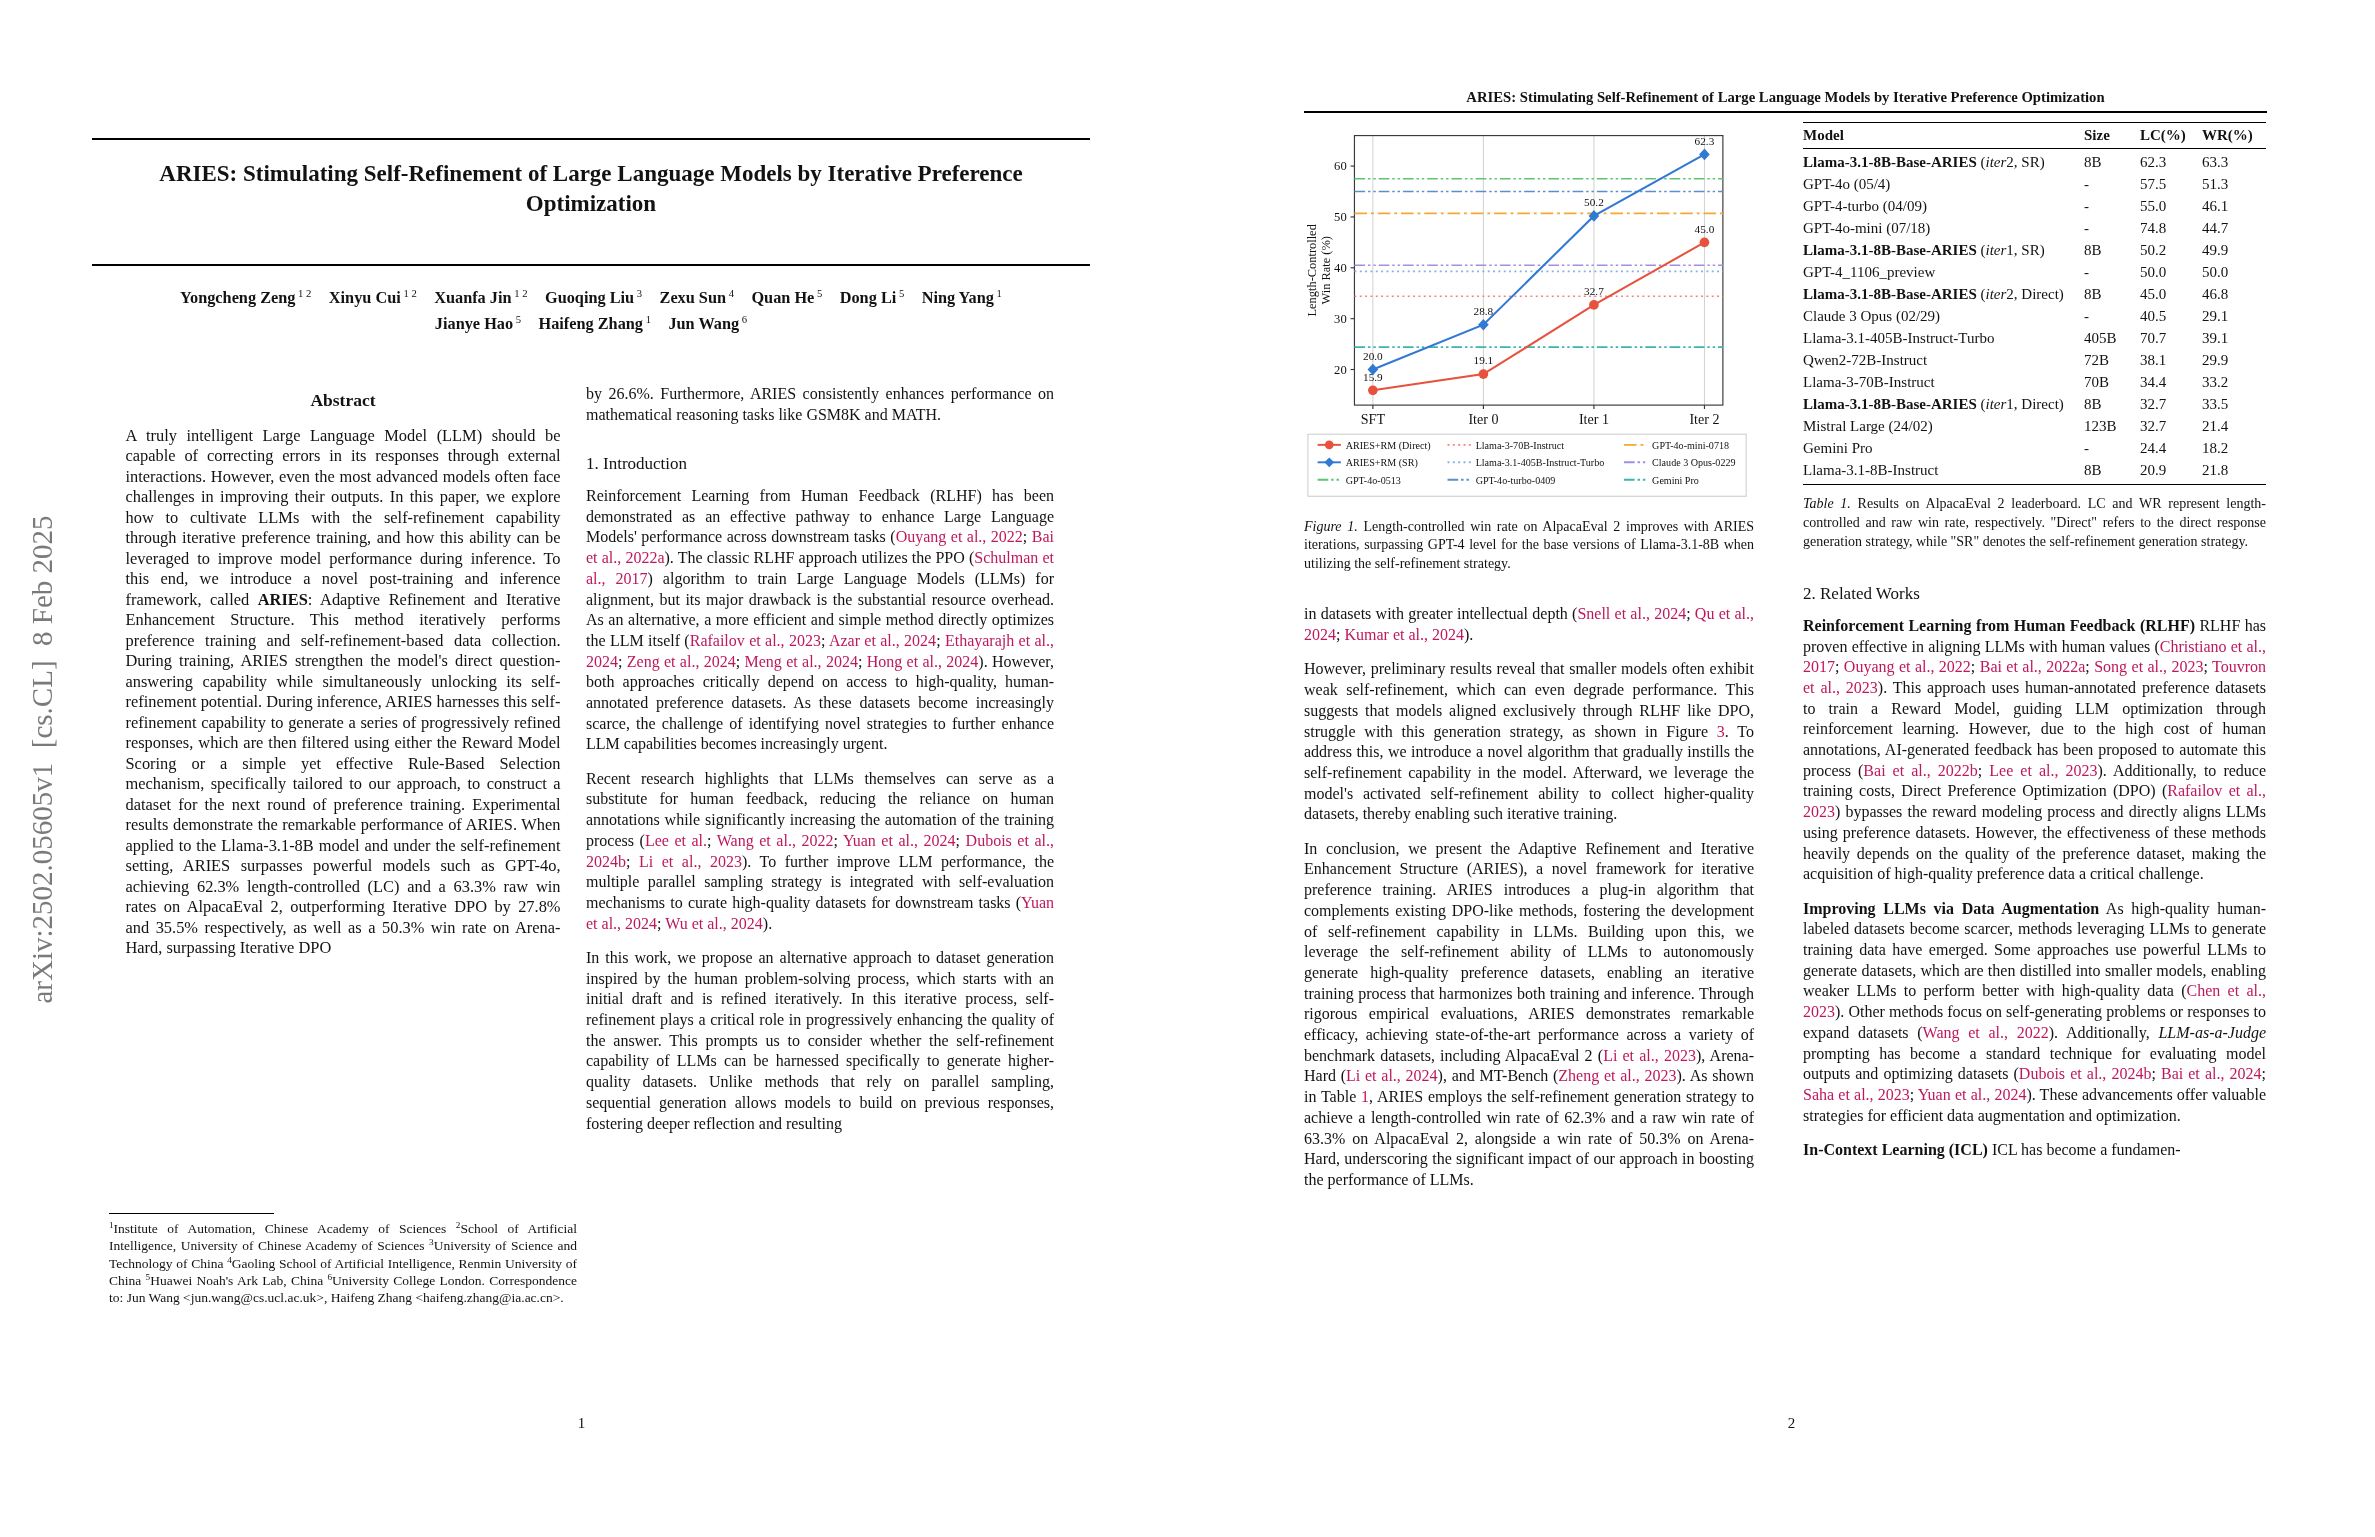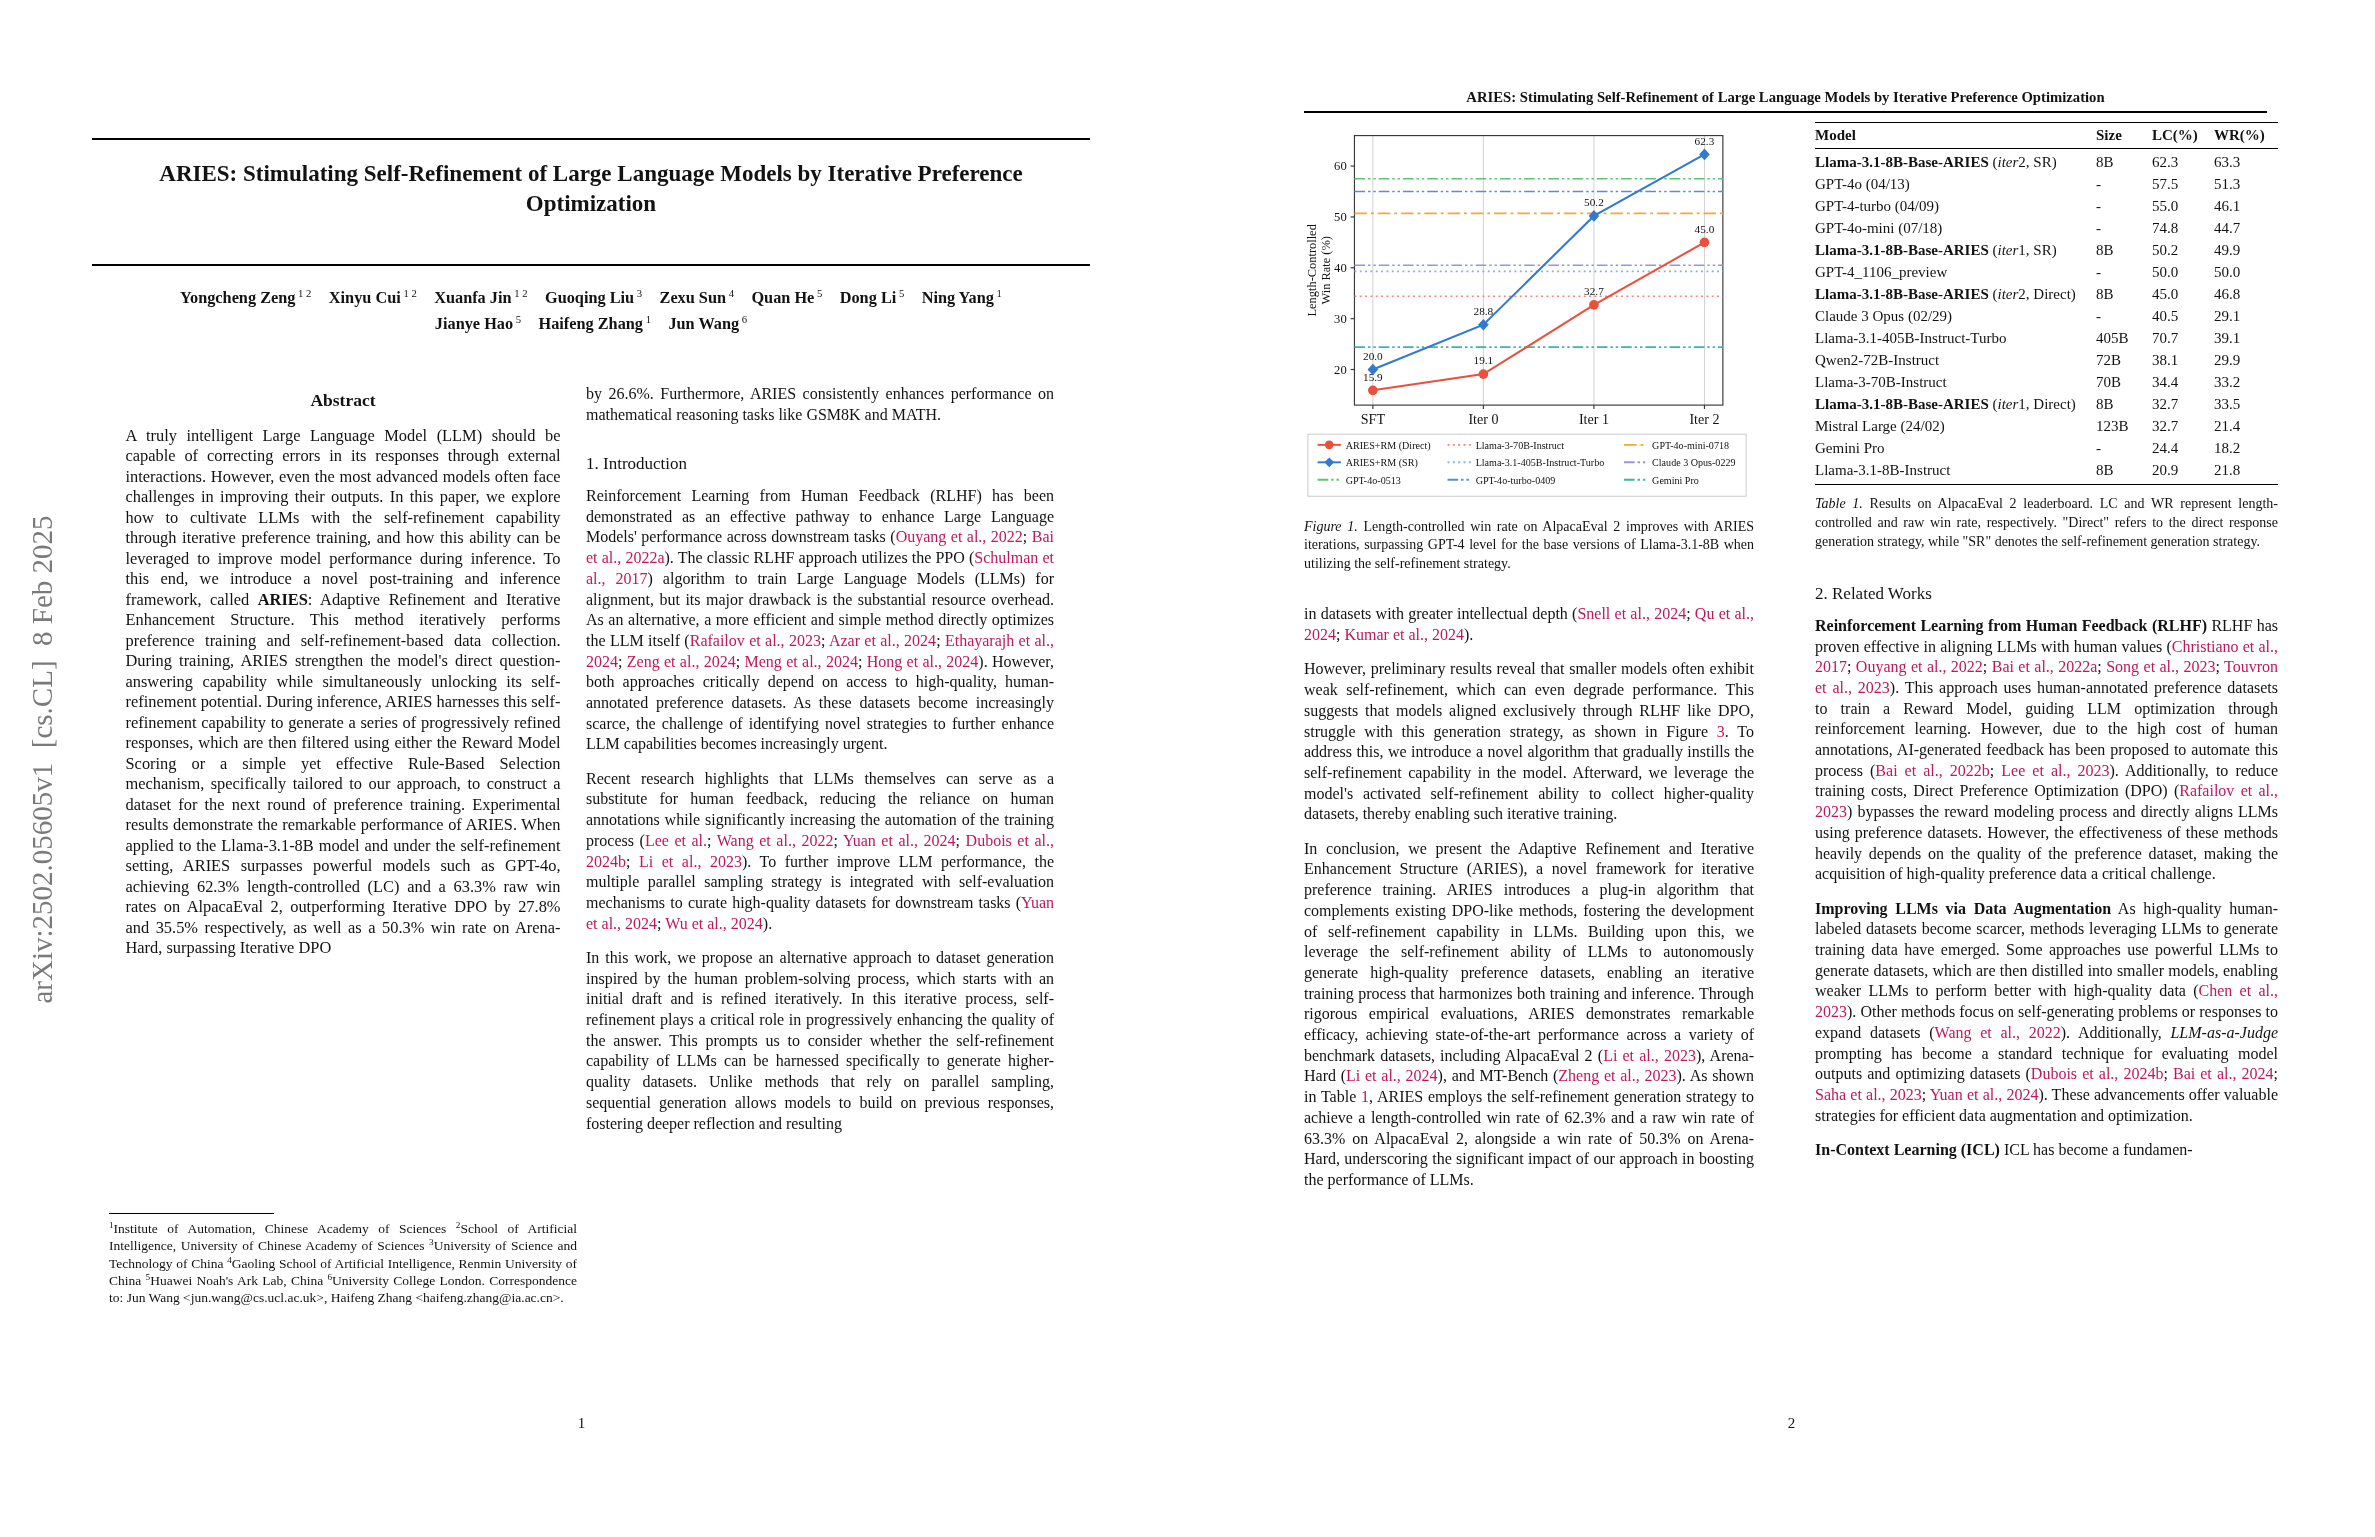--- a/index.html
+++ b/index.html
@@ -158,37 +158,37 @@
       </svg>
   </figure>
   <div class="caption" style="margin-top:9.7px;"><span class="i">Figure 1.</span> Length-controlled win rate on AlpacaEval 2 improves with ARIES iterations, surpassing GPT-4 level for the base versions of Llama-3.1-8B when utilizing the self-refinement strategy.</div>
   <div style="margin-top:31px;">
     <p class="body">in datasets with greater intellectual depth (<span class="cite">Snell et al., 2024</span>; <span class="cite">Qu et al., 2024</span>; <span class="cite">Kumar et al., 2024</span>).</p>
     <p class="body">However, preliminary results reveal that smaller models often exhibit weak self-refinement, which can even degrade performance. This suggests that models aligned exclusively through RLHF like DPO, struggle with this generation strategy, as shown in Figure <span class="cite">3</span>. To address this, we introduce a novel algorithm that gradually instills the self-refinement capability in the model. Afterward, we leverage the model's activated self-refinement ability to collect higher-quality datasets, thereby enabling such iterative training.</p>
     <p class="body">In conclusion, we present the Adaptive Refinement and Iterative Enhancement Structure (ARIES), a novel framework for iterative preference training. ARIES introduces a plug-in algorithm that complements existing DPO-like methods, fostering the development of self-refinement capability in LLMs. Building upon this, we leverage the self-refinement ability of LLMs to autonomously generate high-quality preference datasets, enabling an iterative training process that harmonizes both training and inference. Through rigorous empirical evaluations, ARIES demonstrates remarkable efficacy, achieving state-of-the-art performance across a variety of benchmark datasets, including AlpacaEval 2 (<span class="cite">Li et al., 2023</span>), Arena-Hard (<span class="cite">Li et al., 2024</span>), and MT-Bench (<span class="cite">Zheng et al., 2023</span>). As shown in Table <span class="cite">1</span>, ARIES employs the self-refinement generation strategy to achieve a length-controlled win rate of 62.3% and a raw win rate of 63.3% on AlpacaEval 2, alongside a win rate of 50.3% on Arena-Hard, underscoring the significant impact of our approach in boosting the performance of LLMs.</p>
   </div>
 </div>
 
-<div class="col" style="left:1803px;top:122px;width:463px;margin-left:12px;">
+<div class="col" style="left:1803px;top:122px;width:463px;">
   <div class="t1" id="table1">
       <div class="trow thead">
         <div class="c">Model</div>
         <div class="c num">Size</div>
         <div class="c num">LC(%)</div>
         <div class="c num">WR(%)</div>
       </div>
       <div class="tbody">
         <div class="trow">
           <div class="c"><span class="b">Llama-3.1-8B-Base-ARIES</span> (<span class="i">iter</span>2, SR)</div>
           <div class="c num">8B</div>
           <div class="c num">62.3</div>
           <div class="c num">63.3</div>
         </div>
         <div class="trow">
-          <div class="c">GPT-4o (04/13)</div>
+          <div class="c">GPT-4o (05/4)</div>
           <div class="c num">-</div>
           <div class="c num">57.5</div>
           <div class="c num">51.3</div>
         </div>
         <div class="trow">
           <div class="c">GPT-4-turbo (04/09)</div>
           <div class="c num">-</div>
           <div class="c num">55.0</div>
           <div class="c num">46.1</div>
         </div>

